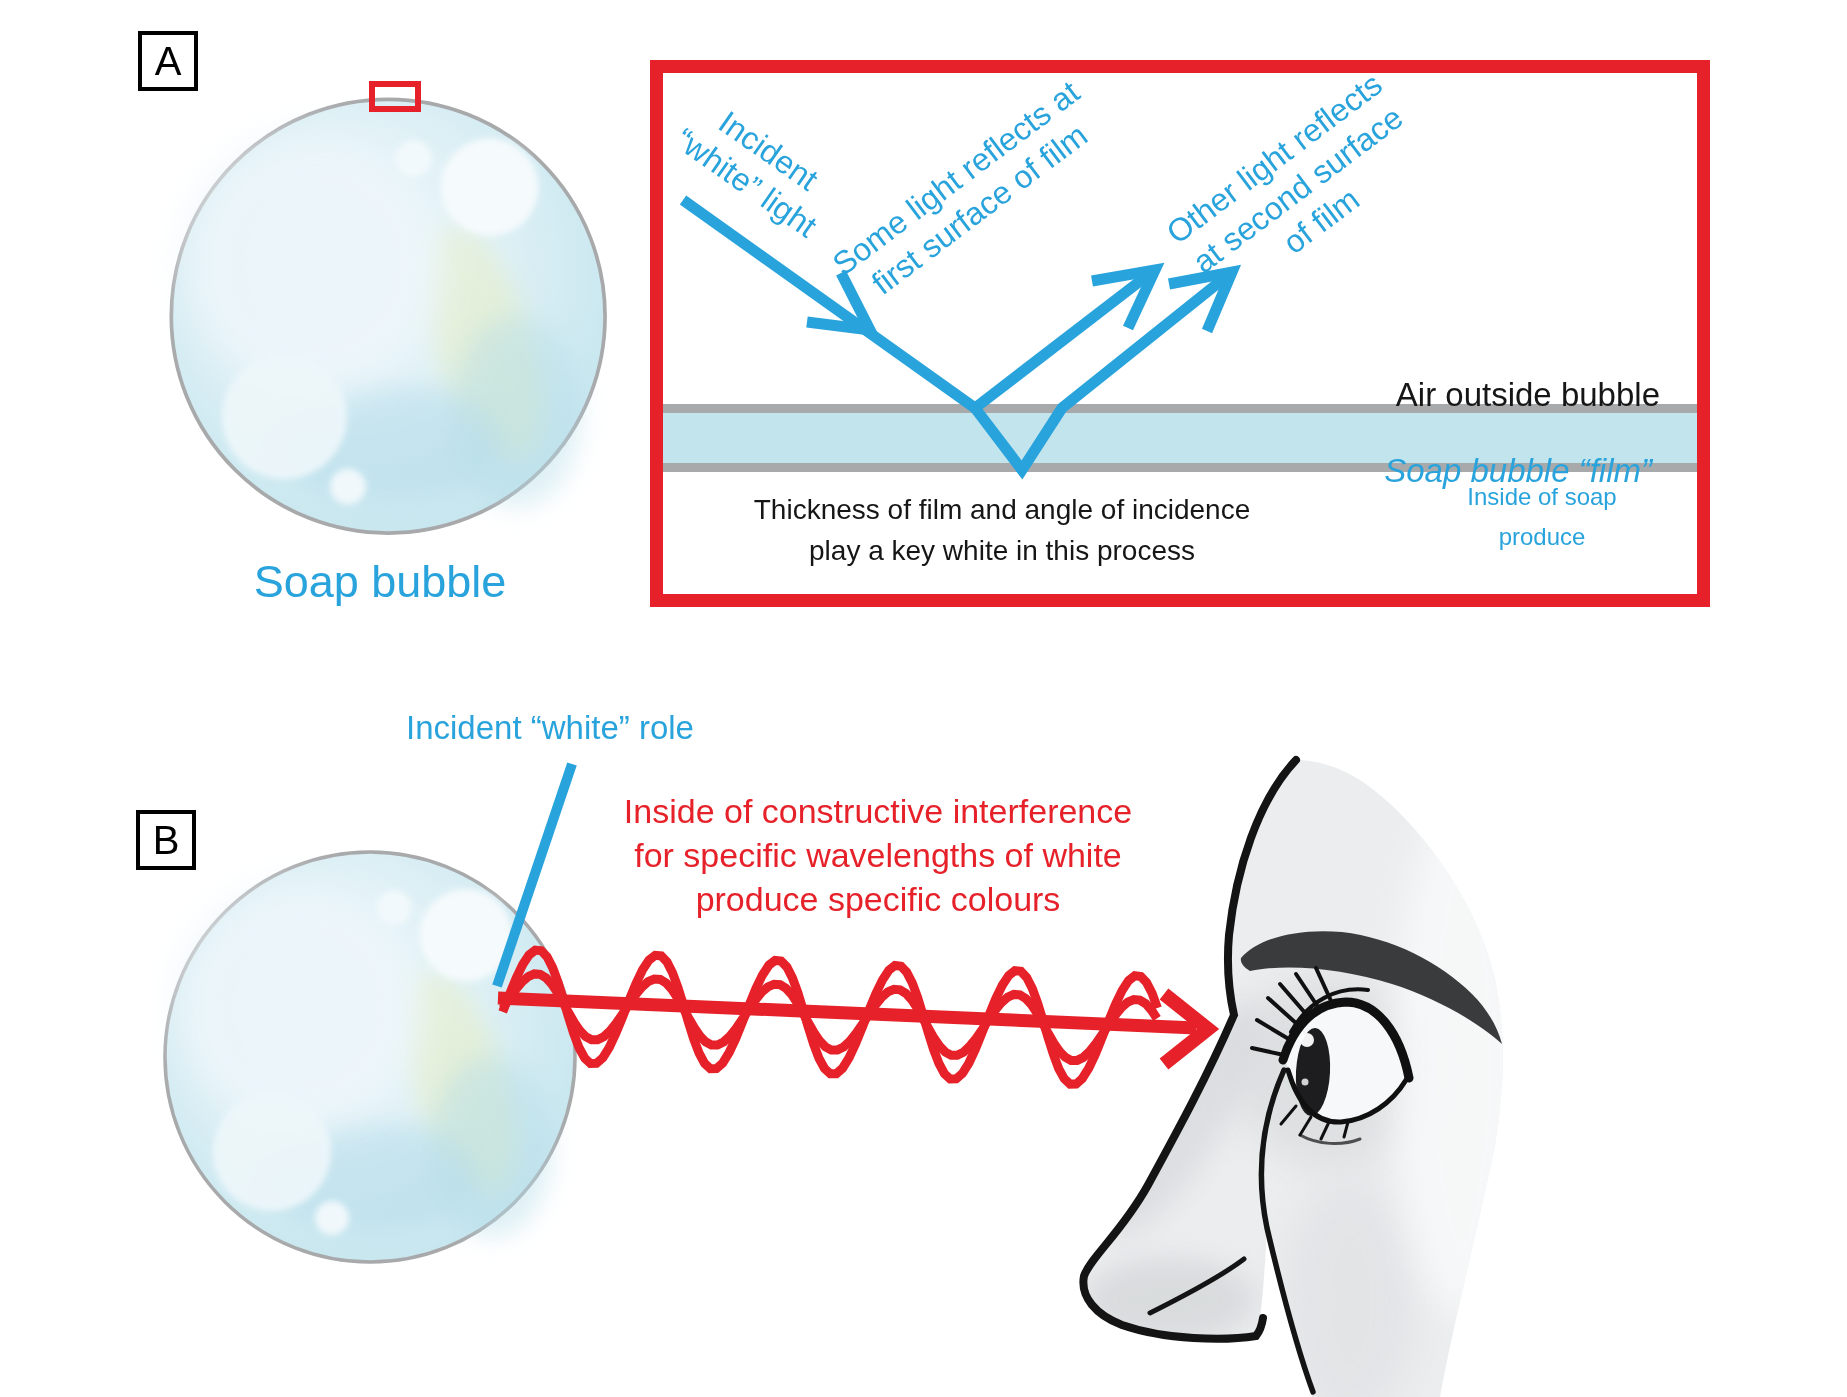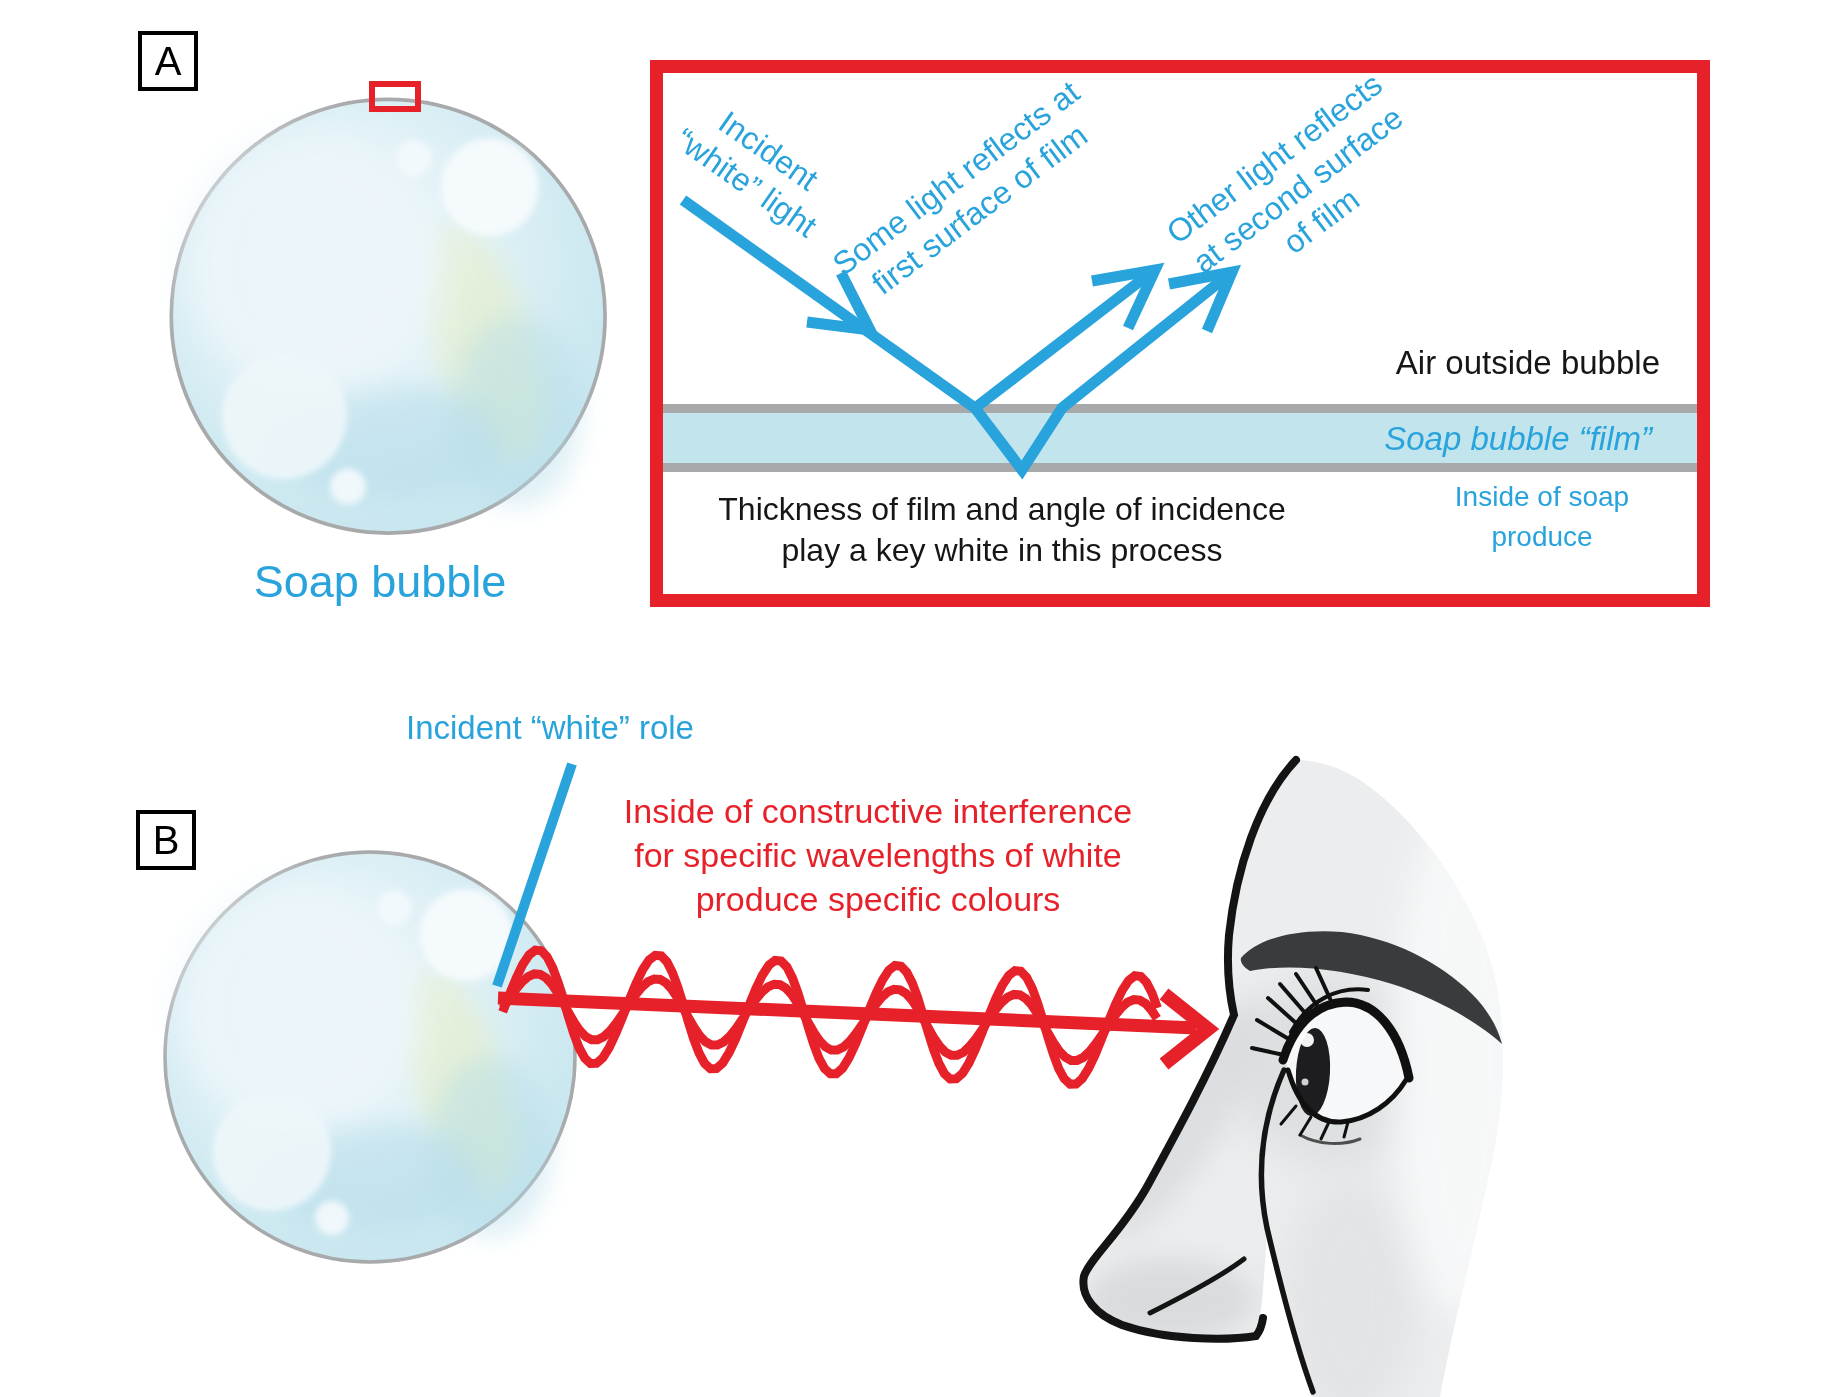--- a/index.html
+++ b/index.html
@@ -6,35 +6,35 @@
   .stage{
     position:relative;width:1847px;height:1397px;background:#fff;overflow:hidden;
     font-family:"Liberation Sans", sans-serif;
   }
   .stage svg{position:absolute;left:0;top:0;}
   .txt{position:absolute;white-space:nowrap;}
   .blue{color:var(--blue);}
   .red{color:var(--red);}
   .ink{color:var(--ink);}
   .center{text-align:center;}
-  .right{text-align:right;}
+  .right{text-align:right;margin-top:32px;}
   .panel-tag{
     position:absolute;width:52px;height:52px;border:4px solid #000;
     display:flex;align-items:center;justify-content:center;
     font-size:40px;color:#000;background:#fff;
   }
   .rot{transform:translate(-50%,-50%) rotate(var(--r));}
   #caption-a{left:230px;top:556px;width:300px;font-size:45px;}
   #incident-a{left:757px;top:167px;--r:35deg;font-size:32px;line-height:39px;text-align:center;}
   #first-surface-label{left:968px;top:194px;--r:-37deg;font-size:32px;line-height:39px;text-align:center;}
   #second-surface-label{left:1298px;top:190px;--r:-37deg;font-size:32px;line-height:39px;text-align:center;}
   #air-label{left:1290px;top:344px;width:370px;font-size:33px;}
   #film-label{left:1290px;top:420px;width:362px;font-size:33px;font-style:italic;}
-  #inside-label{left:1382px;top:477px;width:320px;font-size:28px;line-height:40px;text-align:center;}
-  #note-a{left:640px;top:489px;width:724px;font-size:32px;line-height:41px;text-align:center;}
+  #inside-label{left:1382px;top:477px;width:320px;font-size:24px;line-height:40px;text-align:center;}
+  #note-a{left:640px;top:489px;width:724px;font-size:28px;line-height:41px;text-align:center;}
   #incident-b{left:406px;top:709px;font-size:33px;}
   #note-b{left:545px;top:789px;width:666px;font-size:34px;line-height:44px;text-align:center;}
 </style>
 </head>
 <body>
 
 <div class="stage">
 
   <svg width="1847" height="1397" viewBox="0 0 1847 1397">
     <defs>

